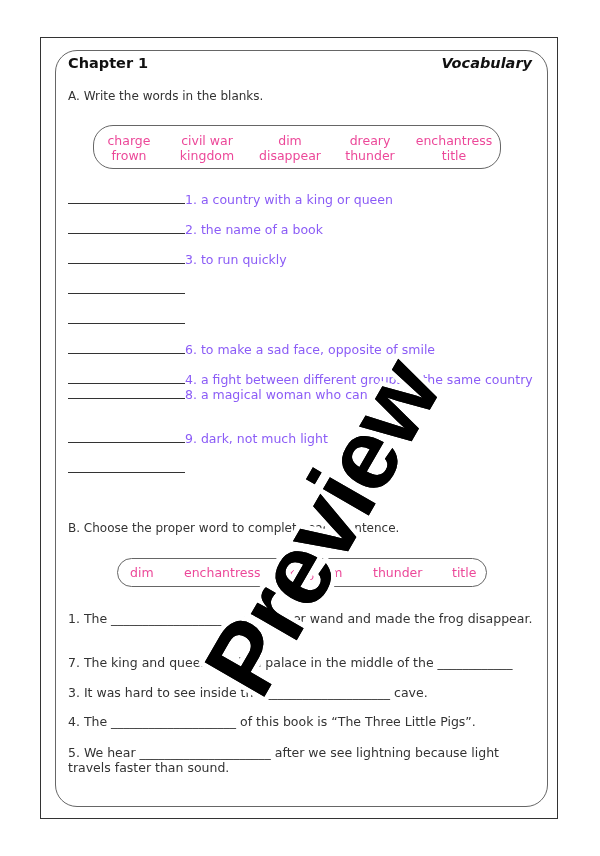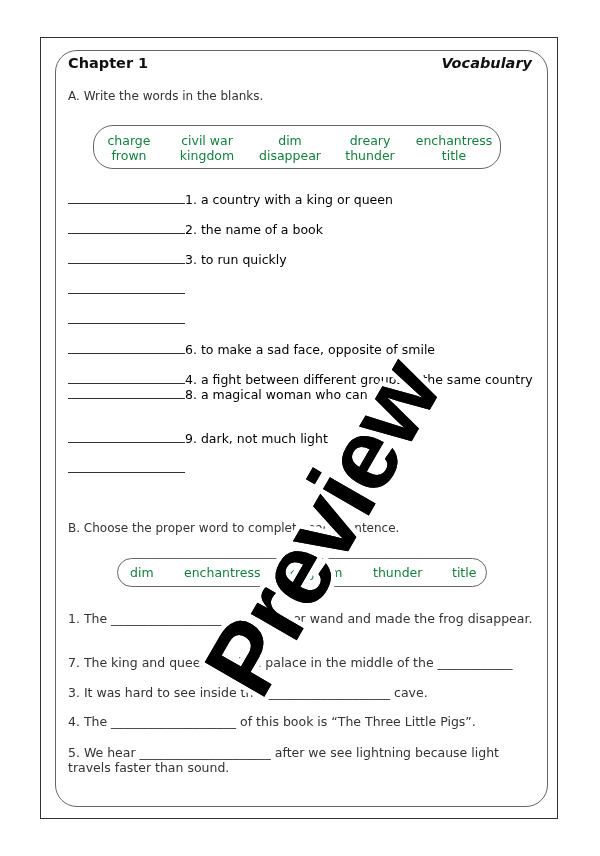--- a/index.html
+++ b/index.html
@@ -6,26 +6,26 @@
   body { width:600px; height:856px; position:relative; overflow:hidden;
          font-family:"DejaVu Sans", sans-serif; color:#222; }
   .frame { position:absolute; left:40px; top:37px; width:518px; height:782px;
            border:1.5px solid #333; box-sizing:border-box; }
   .panel { position:absolute; left:55px; top:50px; width:493px; height:757px;
            border:1.3px solid #666; border-radius:22px; box-sizing:border-box; }
   .hdr { position:absolute; top:55px; font-weight:bold; font-size:14.5px; color:#111; }
   .hdr.left { left:68px; } .hdr.right { right:68px;font-style:italic; }
   .instr { position:absolute; left:68px; font-size:12px; color:#333; }
   .wordbox { position:absolute; border:1.3px solid #666; border-radius:20px; box-sizing:border-box;
-             font-size:12.5px; color:#15803d; }
+             font-size:12.5px; color:#ec4899; }
   .wb1 { left:93px; top:125px; width:408px; height:44px; }
   .wb1 .col { position:absolute; top:7px; text-align:center; line-height:15px; }
   .wb2 { left:117px; top:558px; width:370px; height:29px; }
   .wb2 span { position:absolute; top:6px; }
-  .def { position:absolute; left:68px; font-size:12.5px; color:#000000; white-space:nowrap; }
+  .def { position:absolute; left:68px; font-size:12.5px; color:#8b5cf6; white-space:nowrap; }
   .def .blank { display:inline-block; width:117px; border-bottom:1px solid #333; height:10px; }
   .sent { position:absolute; left:68px; width:470px; font-size:12.5px; color:#333; line-height:15px; }
   .watermark { position:absolute; left:140px; top:470px; font-size:100px; font-weight:bold;
                font-family:"Liberation Sans", sans-serif; color:#000;
                transform:rotate(-60deg); transform-origin:center; white-space:nowrap;
                paint-order:stroke fill; -webkit-text-stroke:10px #fff; letter-spacing:-2px; }
   .watermark .inner { position:absolute; left:0; top:0; -webkit-text-stroke:0; color:#000; }
 </style>
 </head>
 <body>

